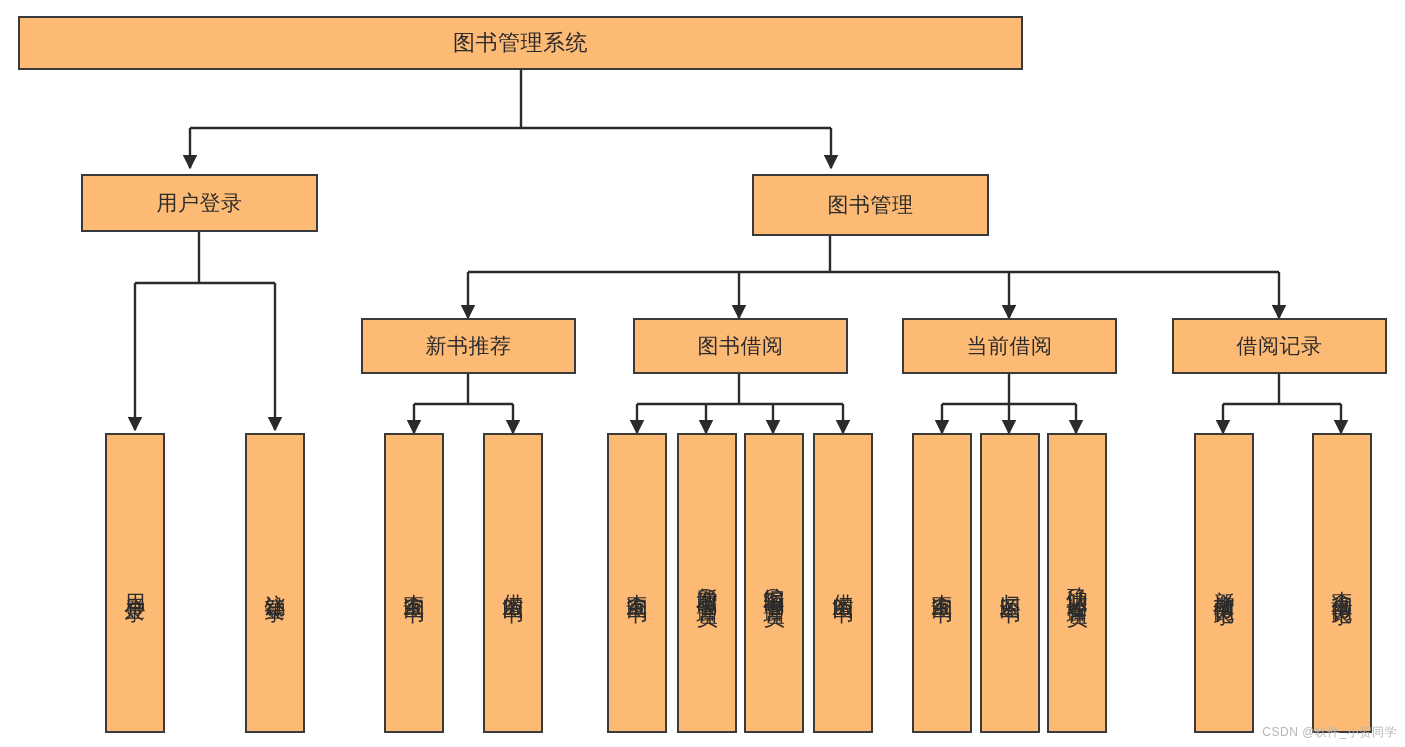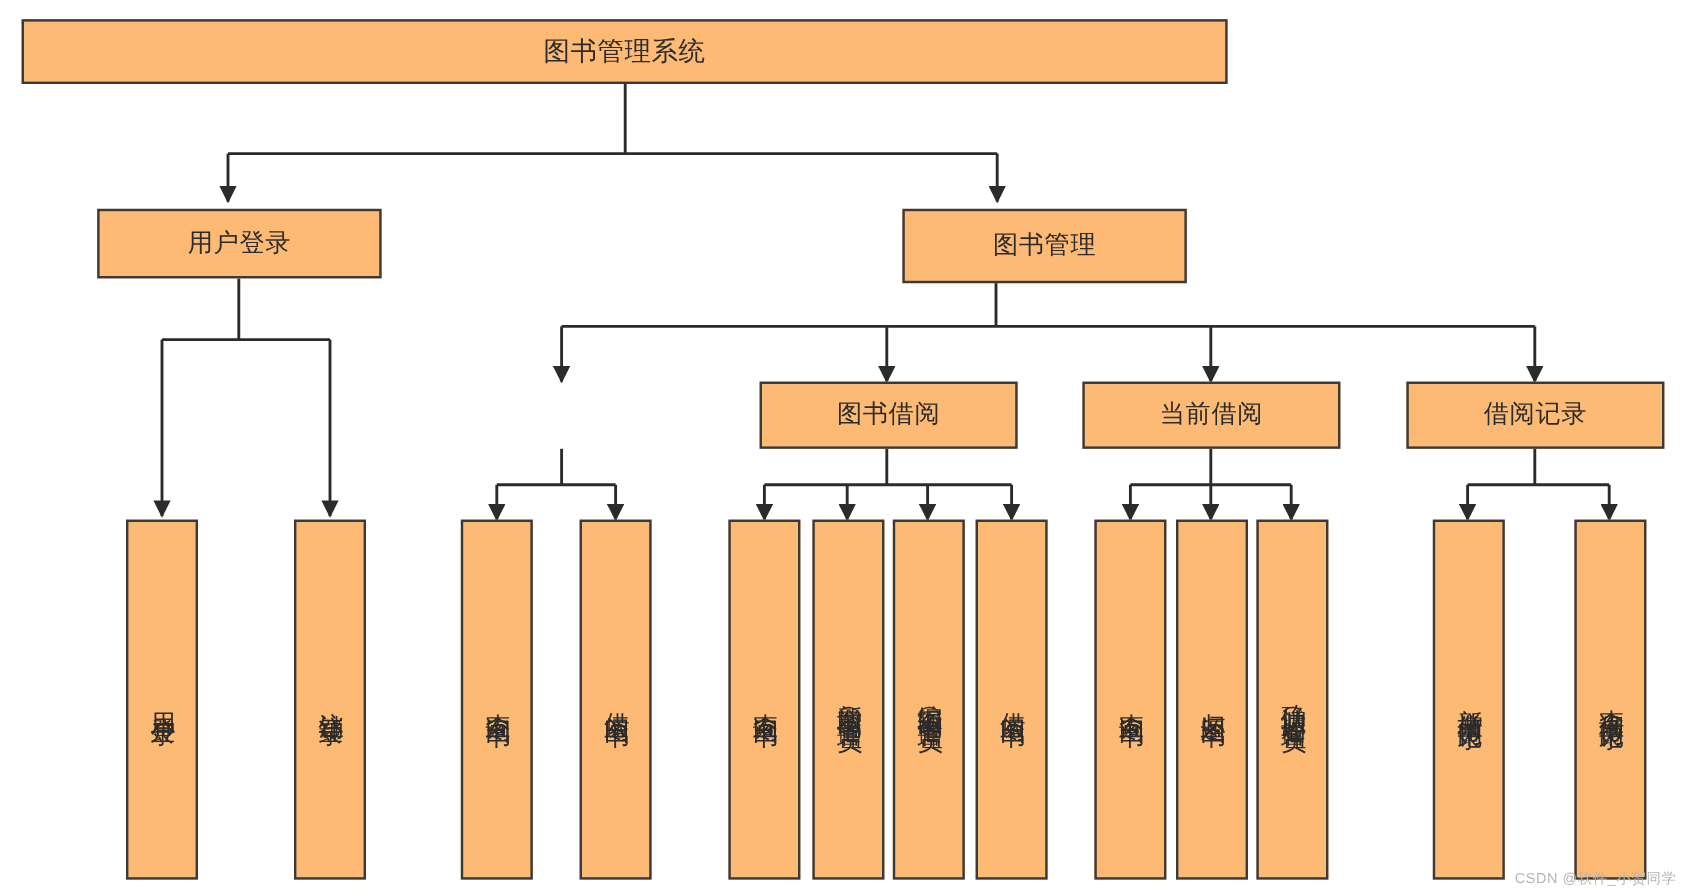--- a/index.html
+++ b/index.html
@@ -135,20 +135,23 @@
   </div>
 
   <div class="node horiz" style="left:81px; top:174px; width:237px; height:58px;">
     <span class="node-label">用户登录</span>
   </div>
 
   <div class="node horiz" style="left:712px; top:174px; width:237px; height:62px;margin-left:40px;">
     <span class="node-label">图书管理</span>
   </div>
 
+  <div class="node horiz" style="left:361px; top:318px; width:215px; height:56px;">
+    <span class="node-label">新书推荐</span>
+  </div>
 
   <div class="node horiz" style="left:902px; top:318px; width:215px; height:56px;">
     <span class="node-label">当前借阅</span>
   </div>
 
   <div class="node horiz" style="left:633px; top:318px; width:215px; height:56px;">
     <span class="node-label">图书借阅</span>
   </div>
 
   <div class="node horiz" style="left:1172px; top:318px; width:215px; height:56px;align-items:center;">

